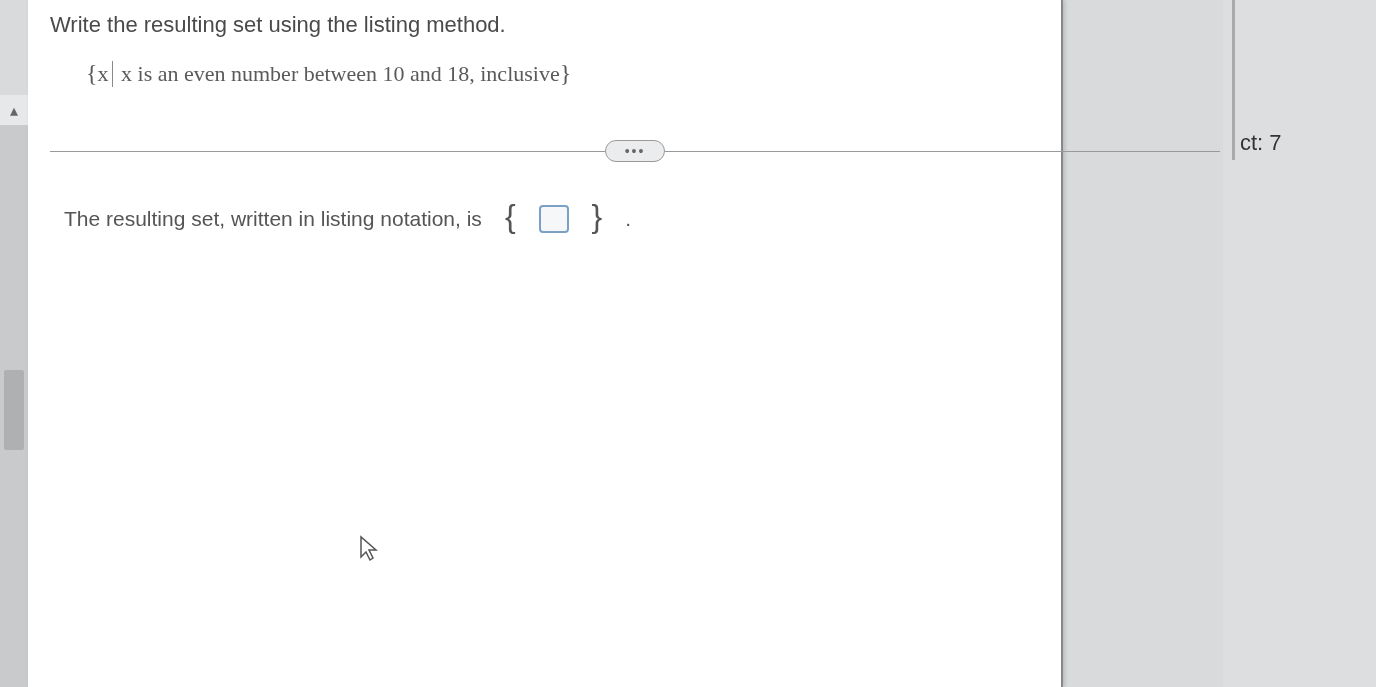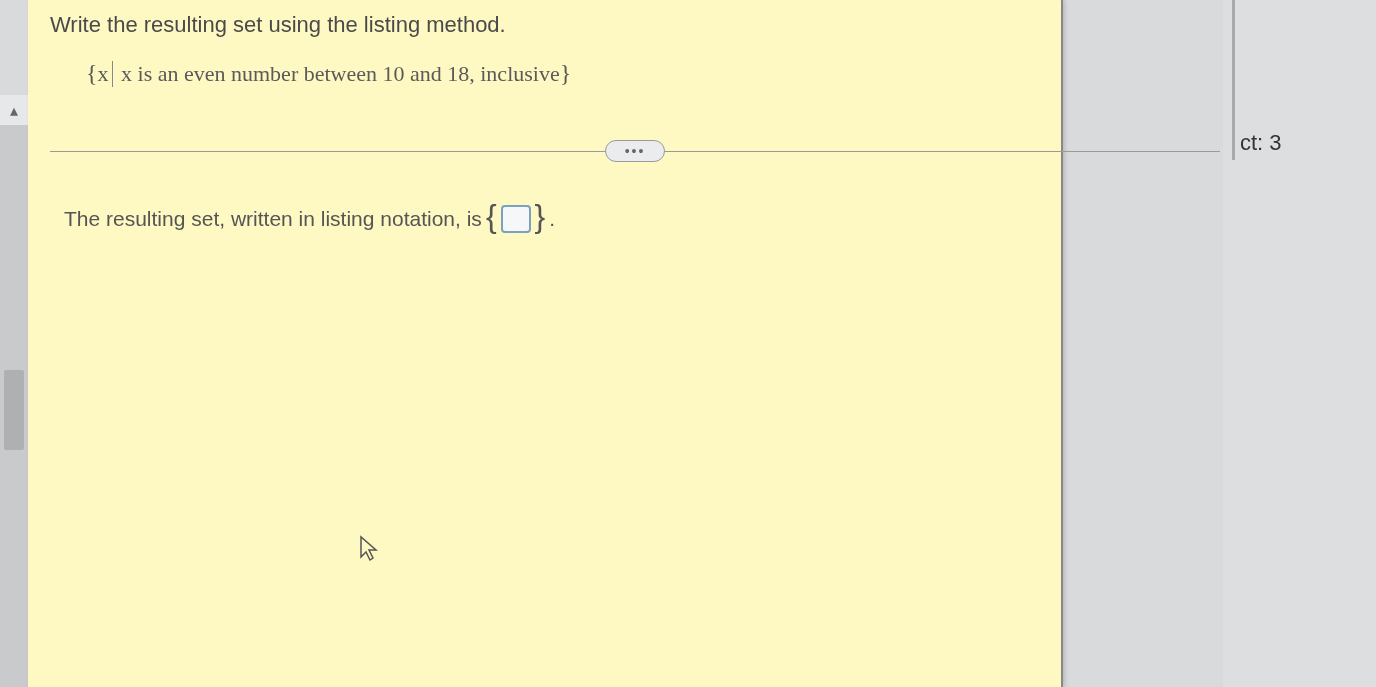--- a/index.html
+++ b/index.html
@@ -14,21 +14,21 @@
       height: 687px;
       position: relative;
       overflow: hidden;
     }
     .main-panel {
       position: absolute;
       left: 28px;
       top: 0;
       width: 1035px;
       height: 687px;
-      background: #fef9c3;
+      background: #ffffff;
       border-right: 2px solid #888;
       box-shadow: 2px 0 4px rgba(0,0,0,0.15);
     }
     .scroll-left {
       position: absolute;
       left: 0;
       top: 100px;
       width: 28px;
       height: 587px;
       background: #c8cacb;
@@ -116,21 +116,21 @@
       cursor: pointer;
     }
     .answer-line {
       position: absolute;
       left: 36px;
       top: 200px;
       font-size: 21px;
       color: #555;
       display: flex;
       align-items: center;
-      gap: 4px;
+      gap: 23px;
     }
     .brace-big {
       font-size: 32px;
       color: #555;
       position: relative;
       top: -2px;
     }
     .answer-input {
       width: 30px;
       height: 28px;
@@ -217,13 +217,13 @@
   <div class="cursor-icon">
     <svg width="22" height="28" viewBox="0 0 22 28">
       <path d="M3 2 L3 22 L8 17 L12 25 L15 23 L11 15 L18 15 Z" fill="none" stroke="#555" stroke-width="1.5"></path>
     </svg>
   </div>
 
 </div>
 
 <div class="right-panel"></div>
 <div class="right-border"></div>
-<div class="ct-label">ct: 3</div>
+<div class="ct-label">ct: 7</div>
 
 </body></html>

